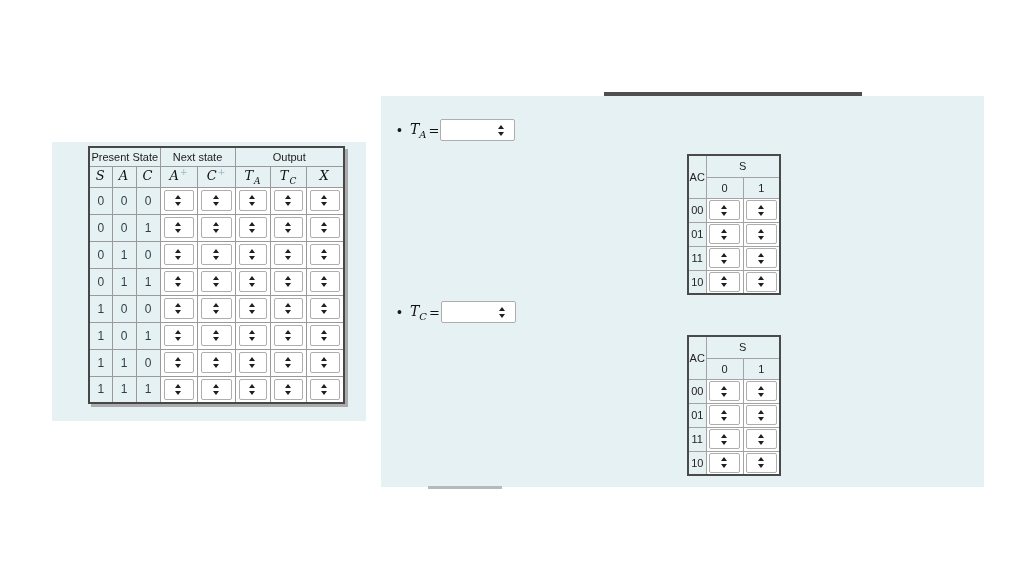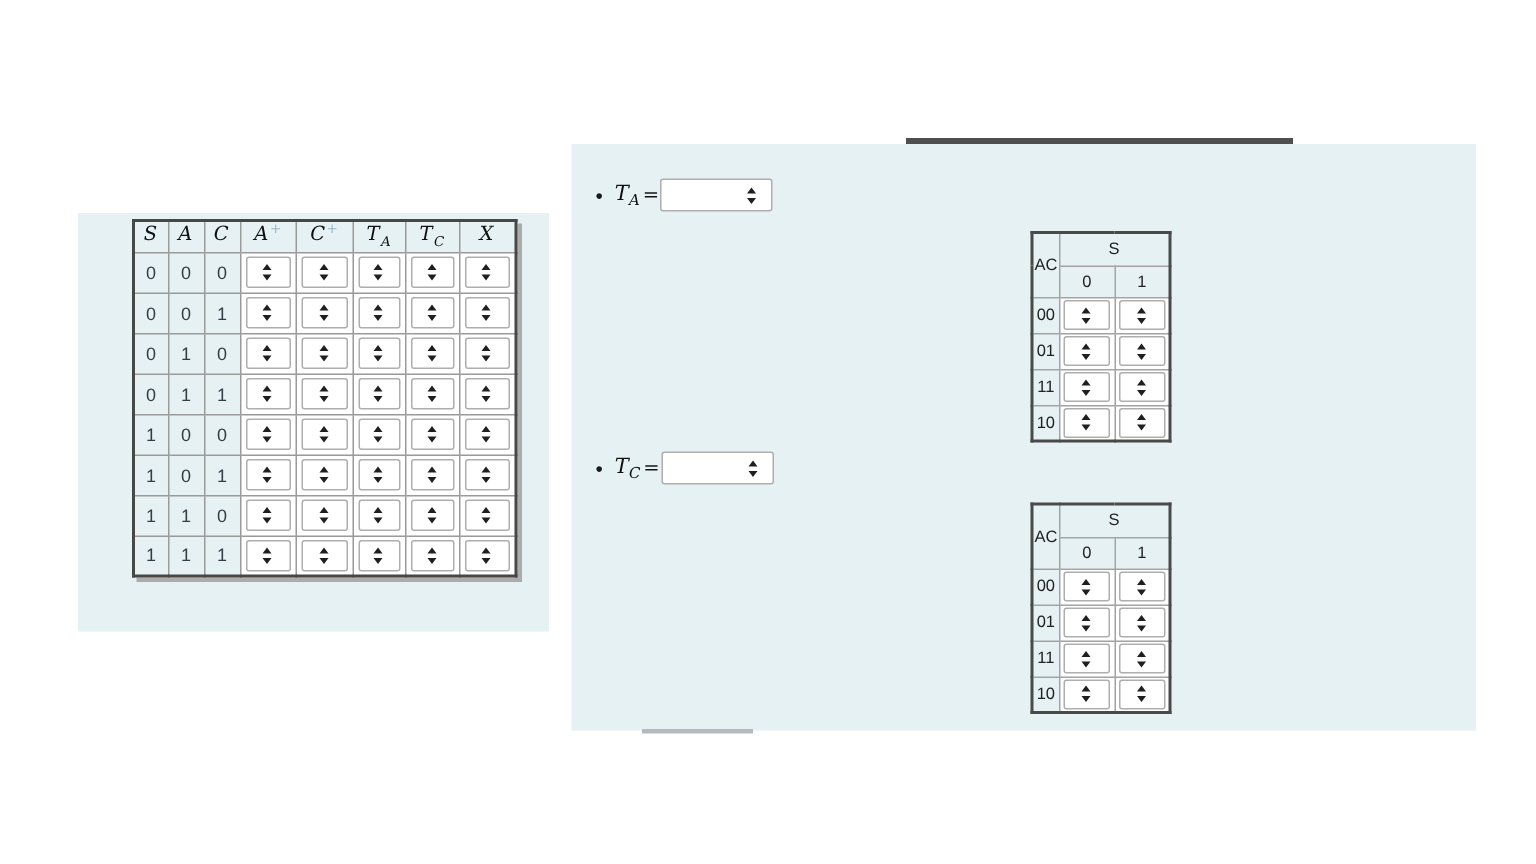--- a/index.html
+++ b/index.html
@@ -75,20 +75,25 @@
       <col style="width:23px">
         <col style="width:24px">
         <col style="width:24px">
       <col style="width:37px">
         <col style="width:38px">
       <col style="width:35px">
         <col style="width:36px">
         <col style="width:38px">
     </colgroup>
     <thead>
+      <tr class="h1">
+        <th class="ghead" colspan="3">Present State</th>
+        <th class="ghead" colspan="2">Next state</th>
+        <th class="ghead" colspan="3">Output</th>
+      </tr>
       <tr class="h2">
         <th class="sym"><span>S</span><sup></sup><sub></sub></th>
         <th class="sym"><span>A</span><sup></sup><sub></sub></th>
         <th class="sym"><span>C</span><sup></sup><sub></sub></th>
         <th class="sym"><span>A</span><sup>+</sup><sub></sub></th>
         <th class="sym"><span>C</span><sup>+</sup><sub></sub></th>
         <th class="sym"><span>T</span><sup></sup><sub>A</sub></th>
         <th class="sym"><span>T</span><sup></sup><sub>C</sub></th>
         <th class="sym"><span>X</span><sup></sup><sub></sub></th>
       </tr>

